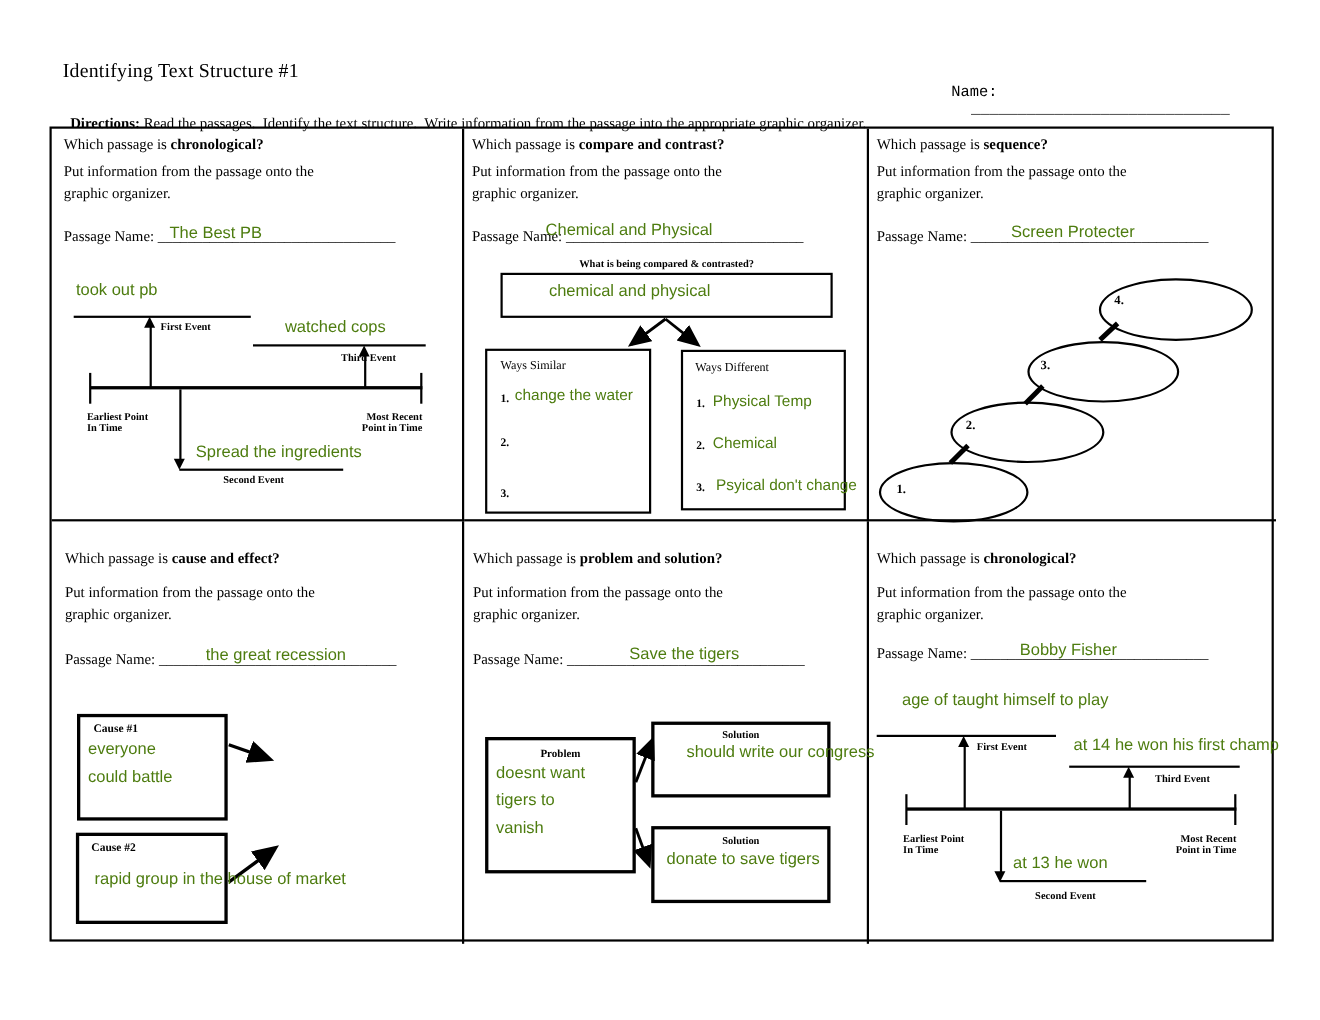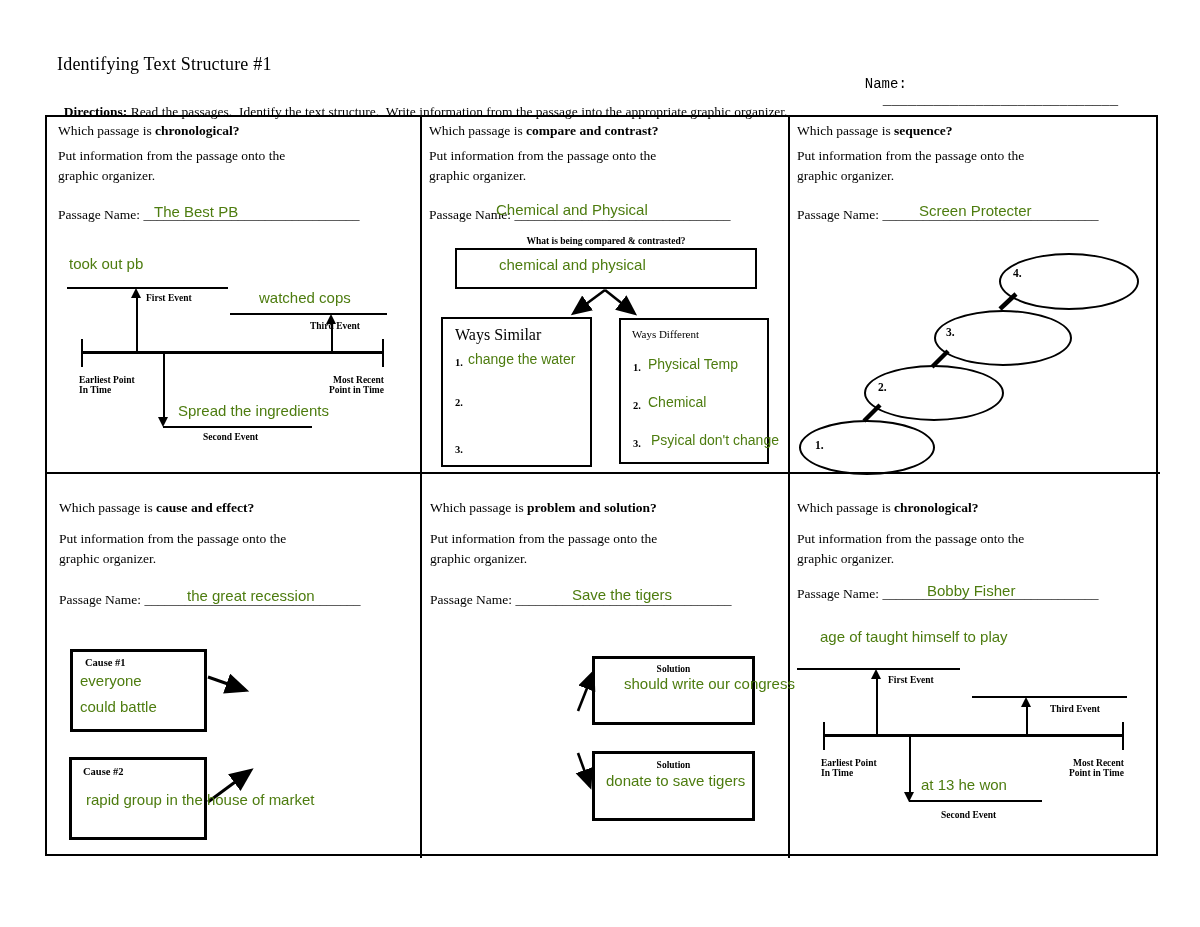--- a/index.html
+++ b/index.html
@@ -131,21 +131,21 @@
       <defs>
         <marker id="mk-cmp" markerWidth="9" markerHeight="9" refX="6.5" refY="3.5" orient="auto">
           <path d="M0,0 L8,3.5 L0,7 z" fill="#000"></path>
         </marker>
       </defs>
       <line x1="183" y1="173" x2="152" y2="196" stroke="#000" stroke-width="2.6" marker-end="url(#mk-cmp)"></line>
       <line x1="183" y1="173" x2="212" y2="196" stroke="#000" stroke-width="2.6" marker-end="url(#mk-cmp)"></line>
     </svg>
 
     <div class="box" style="left:19px; top:200px; width:151px; height:150px;">
-      <div class="sm md" style="left:12px; top:7px; font-weight:normal; font-size:16px;">Ways Similar</div>
+      <div class="sm md" style="left:12px; top:7px; font-weight:normal; font-size:11px;">Ways Similar</div>
       <div class="sm md" style="left:12px; top:38px;">1.</div>
       <div class="hand nowrap abs" style="left:25px; top:28px; font-size:14px;">change the water</div>
       <div class="sm md" style="left:12px; top:78px;">2.</div>
       <div class="hand nowrap abs" style="left:25px; top:68px; font-size:14px;"></div>
       <div class="sm md" style="left:12px; top:125px;">3.</div>
       <div class="hand nowrap abs" style="left:25px; top:115px; font-size:14px;"></div>
     </div>
 
     <div class="box" style="left:197px; top:201px; width:150px; height:146px;">
       <div class="sm md" style="left:11px; top:8px; font-weight:normal; font-size:11px;">Ways Different</div>
@@ -205,21 +205,21 @@
     <svg class="overlay" width="375" height="384">
       <defs>
         <marker id="mk-cau" markerWidth="9" markerHeight="9" refX="6.5" refY="3.5" orient="auto">
           <path d="M0,0 L8,3.5 L0,7 z" fill="#000"></path>
         </marker>
       </defs>
       <line x1="161" y1="203" x2="198" y2="216" stroke="#000" stroke-width="3" marker-end="url(#mk-cau)"></line>
       <line x1="161" y1="328" x2="203" y2="297" stroke="#000" stroke-width="3" marker-end="url(#mk-cau)"></line>
     </svg>
 
-    <div class="box thickb" style="left:23px; top:175px; width:137px; height:83px;">
+    <div class="box thickb" style="left:23px; top:175px; width:137px; height:97px;">
       <div class="sm md" style="left:12px; top:5px;">Cause #1</div>
       <div class="hand abs" style="left:7px; top:16px; line-height:26px;">everyone
 could battle</div>
     </div>
     <div class="box thickb" style="left:22px; top:283px; width:138px; height:83px;">
       <div class="sm md" style="left:11px; top:6px;">Cause #2</div>
       <div class="hand nowrap abs" style="left:14px; top:27px;">rapid group in the house of market</div>
     </div>
   </div>
 
@@ -238,20 +238,26 @@
     <svg class="overlay" width="368" height="384">
       <defs>
         <marker id="mk-pro" markerWidth="9" markerHeight="9" refX="6.5" refY="3.5" orient="auto">
           <path d="M0,0 L8,3.5 L0,7 z" fill="#000"></path>
         </marker>
       </defs>
       <line x1="156" y1="237" x2="171" y2="199" stroke="#000" stroke-width="2.6" marker-end="url(#mk-pro)"></line>
       <line x1="156" y1="279" x2="168" y2="312" stroke="#000" stroke-width="2.6" marker-end="url(#mk-pro)"></line>
     </svg>
 
+    <div class="box thickb" style="left:19px; top:196px; width:137px; height:124px;">
+      <div class="sm" style="left:0; top:7px; width:131px; text-align:center; font-size:10px;">Problem</div>
+      <div class="hand abs" style="left:7px; top:17px; line-height:25px;">doesnt want
+tigers to
+vanish</div>
+    </div>
     <div class="box thickb" style="left:170px; top:182px; width:163px; height:69px;">
       <div class="sm" style="left:0; top:5px; width:157px; text-align:center;">Solution</div>
       <div class="hand nowrap abs" style="left:29px; top:12px;">should write our congress</div>
     </div>
     <div class="box thickb" style="left:170px; top:277px; width:163px; height:70px;">
       <div class="sm" style="left:0; top:6px; width:157px; text-align:center;">Solution</div>
       <div class="hand nowrap abs" style="left:11px; top:14px;">donate to save tigers</div>
     </div>
   </div>
 
@@ -266,20 +272,21 @@
       <span>________________________________</span>
       <span class="ans hand nowrap" style="left:130px; top:-8px;">Bobby Fisher</span>
     </div>
 
     <div class="hand nowrap abs" style="left:30px; top:150px;">age of taught himself to play</div>
     <div class="hline" style="left:7px; top:194px; width:163px;"></div>
     <div class="tri-up" style="left:81px; top:195px;"></div>
     <div class="vline" style="left:86px; top:204px; height:58px;"></div>
     <div class="sm" style="left:98px; top:201px;">First Event</div>
 
+    <div class="hand nowrap abs" style="left:186px; top:191px;">at 14 he won his first champ</div>
     <div class="hline" style="left:182px; top:222px; width:155px;"></div>
     <div class="tri-up" style="left:231px; top:223px;"></div>
     <div class="vline" style="left:236px; top:232px; height:30px;"></div>
     <div class="sm" style="left:260px; top:230px;">Third Event</div>
 
     <div class="hline thick" style="left:34px; top:260px; width:300px;"></div>
     <div class="vline" style="left:33px; top:248px; height:28px;"></div>
     <div class="vline" style="left:332px; top:248px; height:28px;"></div>
     <div class="sm" style="left:31px; top:284px;">Earliest Point
 In Time</div>

